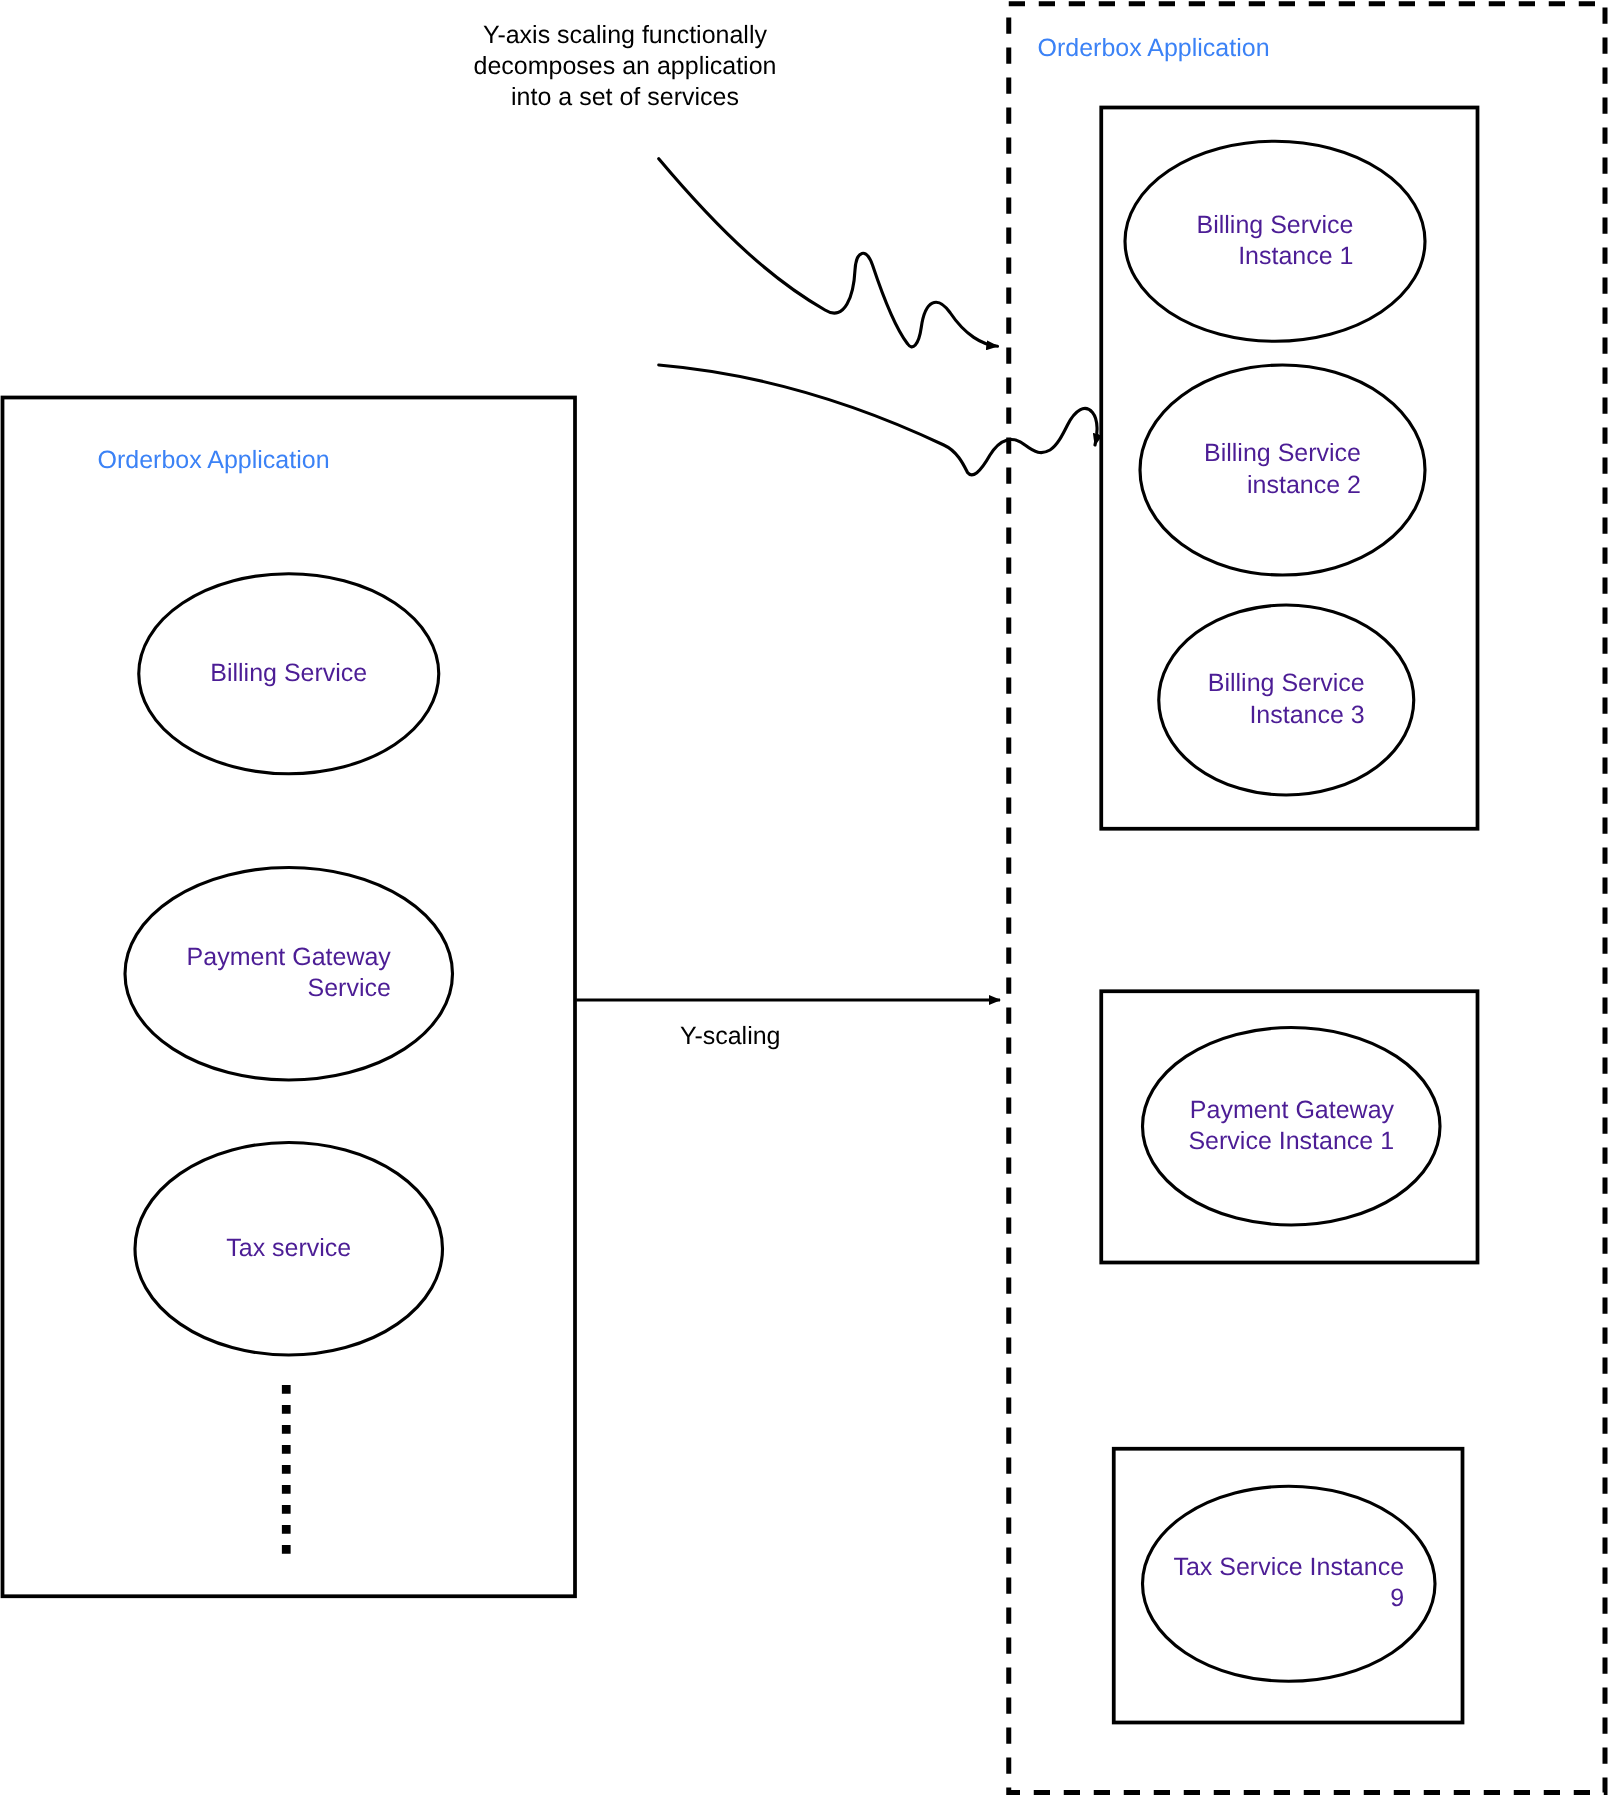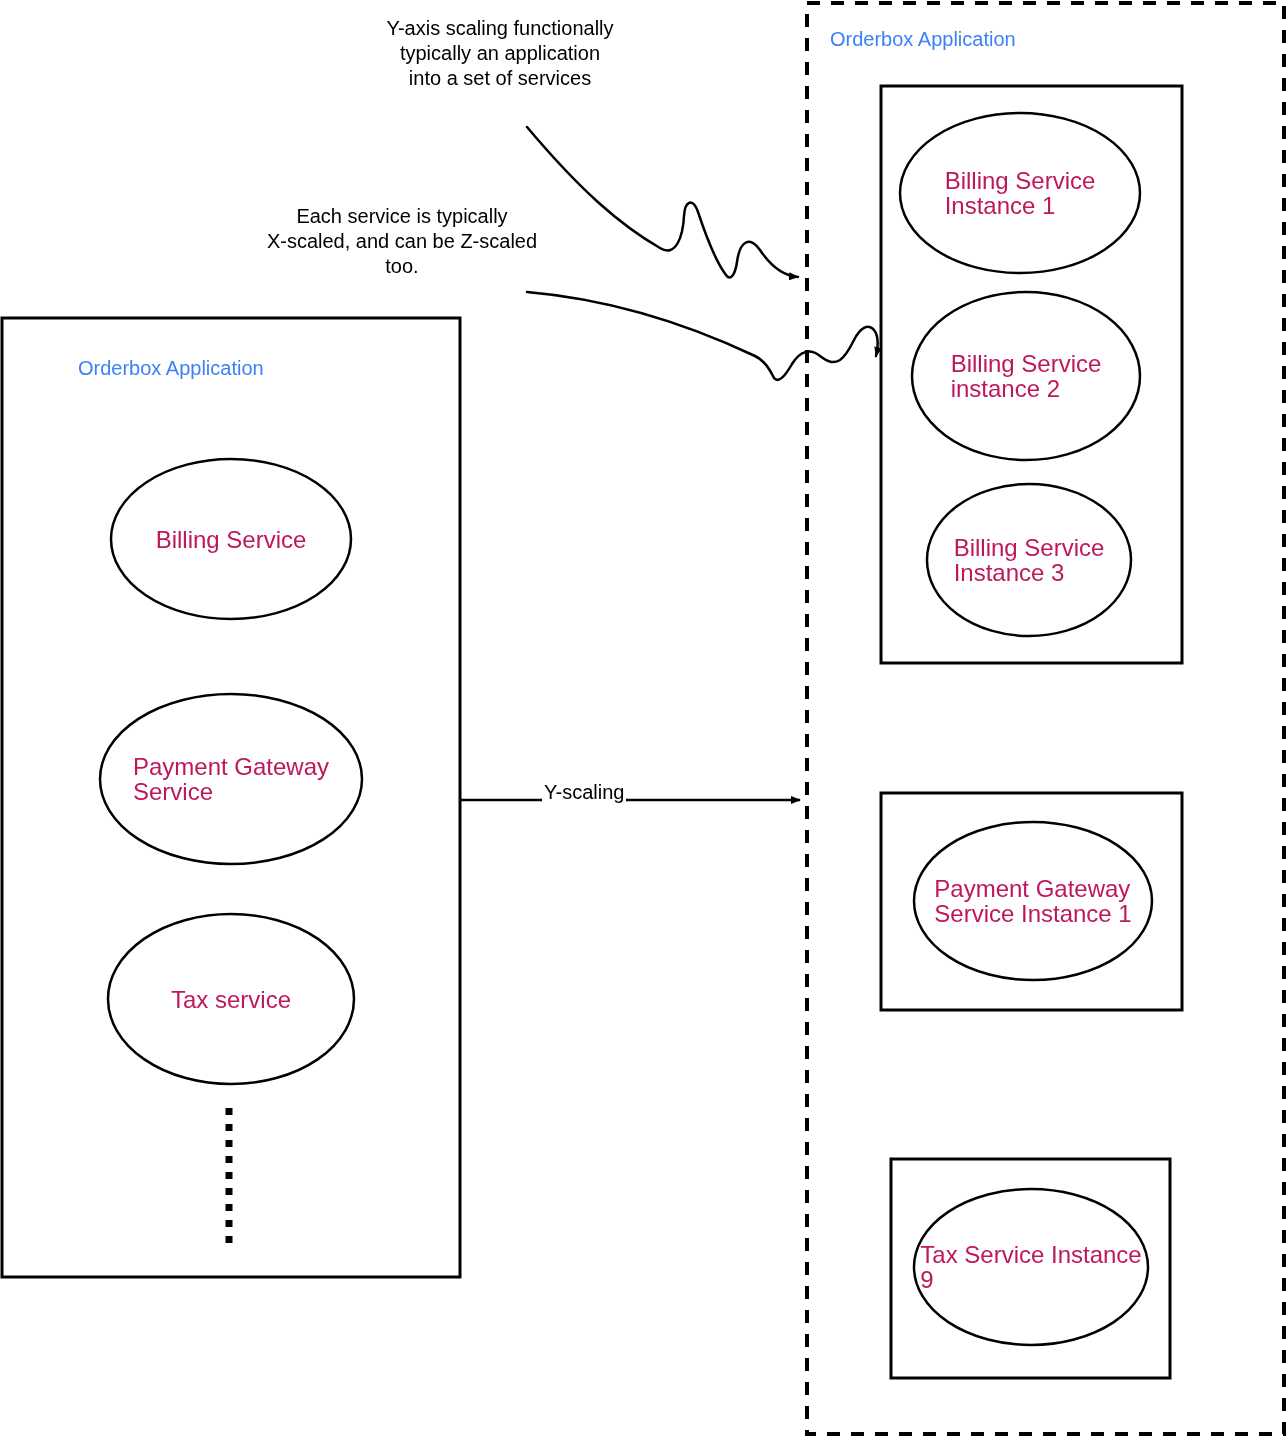--- a/index.html
+++ b/index.html
@@ -39,24 +39,24 @@
     font-size: 20px;
     line-height: 24px;
     color: #3b82f6;
     white-space: nowrap;
   }
   .ellipse-label {
     position: absolute;
     display: flex;
     align-items: center;
     justify-content: center;
-    text-align: left;
-    font-size: 24px;
+    text-align: right;
+    font-size: 20px;
     line-height: 25px;
-    color: #be185d;
+    color: #4c1d95;
     white-space: pre-line;
   }
   .edge-label {
     position: absolute;
     font-size: 20px;
     line-height: 24px;
     background: #ffffff;
     padding: 0 2px;
     color: #000;
     white-space: nowrap;
@@ -96,31 +96,28 @@
         <ellipse cx="1033" cy="901" rx="119" ry="79" fill="#ffffff" stroke="#000000" stroke-width="2.5"></ellipse>
         <rect x="891" y="1159" width="279" height="219" fill="none" stroke="#000000" stroke-width="3"></rect>
         <ellipse cx="1031" cy="1267" rx="117" ry="78" fill="#ffffff" stroke="#000000" stroke-width="2.5"></ellipse>
         <line x1="461" y1="800" x2="800" y2="800" stroke="#000000" stroke-width="2.5" marker-end="url(#arrowhead)"></line>
         <path d="M 527 127 C 580 190 620 225 660 248 C 676 258 683 236 684 216 C 685 200 693 198 698 212 C 706 236 716 262 726 275 C 730 281 735 276 737 262 C 740 240 750 236 760 250 C 772 268 786 276 798 277" fill="none" stroke="#000000" stroke-width="2.5" stroke-linecap="round" marker-end="url(#arrowhead)"></path>
         <path d="M 527 292 C 620 300 700 330 755 356 C 766 361 771 372 774 378 C 778 383 784 378 792 364 C 800 351 810 348 820 356 C 828 362 833 364 840 360 C 846 356 850 348 854 340 C 860 328 868 323 874 330 C 879 336 878 348 876 356" fill="none" stroke="#000000" stroke-width="2.5" stroke-linecap="round" marker-end="url(#arrowhead)"></path>
       </g>
   </svg>
 
   <div class="note" style="left: 340px; top: 16px; width: 320px;">Y-axis scaling functionally
-typically an application
+decomposes an application
 into a set of services</div>
-  <div class="note" style="left: 228px; top: 204px; width: 348px;">Each service is typically
-X-scaled, and can be Z-scaled
-too.</div>
 
   <div class="box-label" style="left: 78px; top: 356px;">Orderbox Application</div>
 
   <div class="box-label" style="left: 830px; top: 27px;">Orderbox Application</div>
 
-  <div class="edge-label" style="left: 542px; top: 780px;">Y-scaling</div>
+  <div class="edge-label" style="left: 542px; top: 817px;">Y-scaling</div>
 
   <div id="labels">
       <div class="ellipse-label" style="left: 111px; top: 459px; width: 240px; height: 160px;">Billing Service</div>
       <div class="ellipse-label" style="left: 100px; top: 694px; width: 262px; height: 170px;">Payment Gateway
 Service</div>
       <div class="ellipse-label" style="left: 108px; top: 914px; width: 246px; height: 170px;">Tax service</div>
       <div class="ellipse-label" style="left: 900px; top: 113px; width: 240px; height: 160px;">Billing Service
 Instance 1</div>
       <div class="ellipse-label" style="left: 912px; top: 292px; width: 228px; height: 168px;">Billing Service
 instance 2</div>

